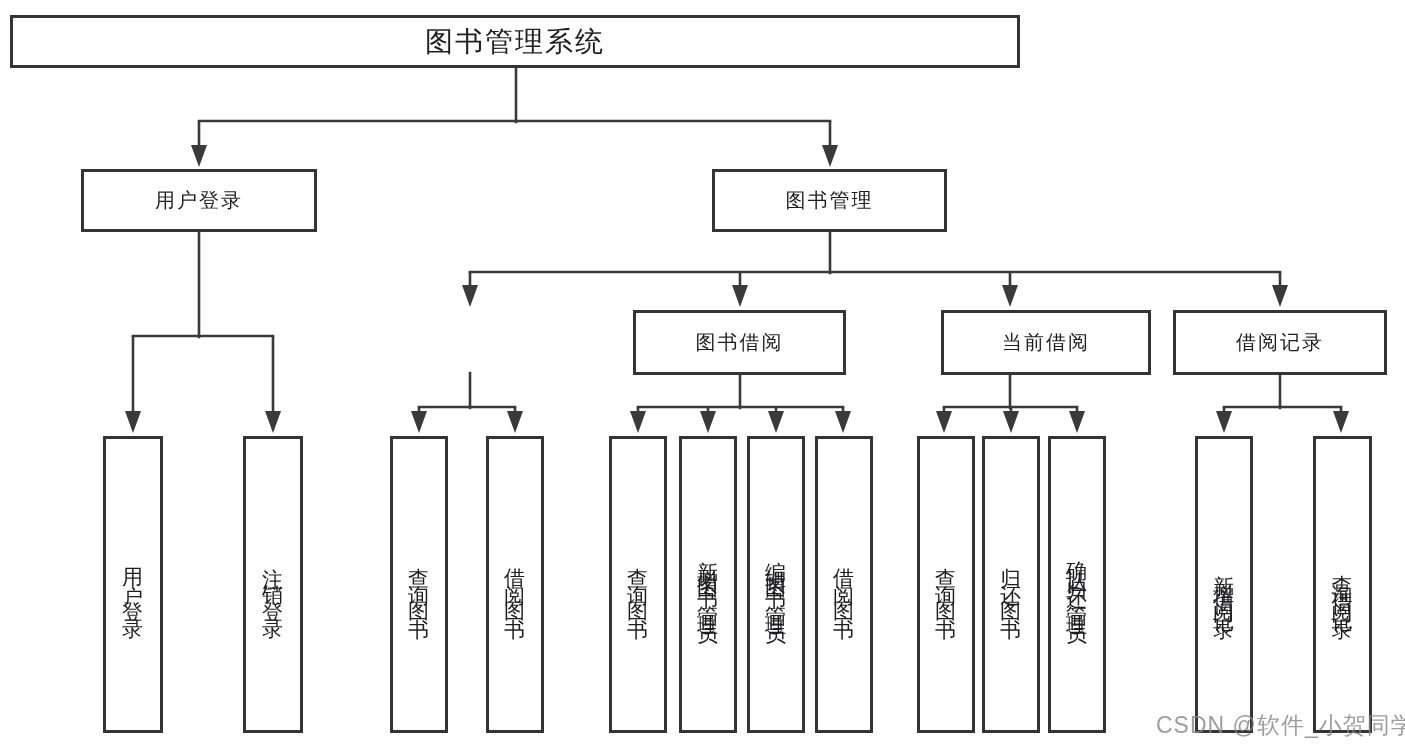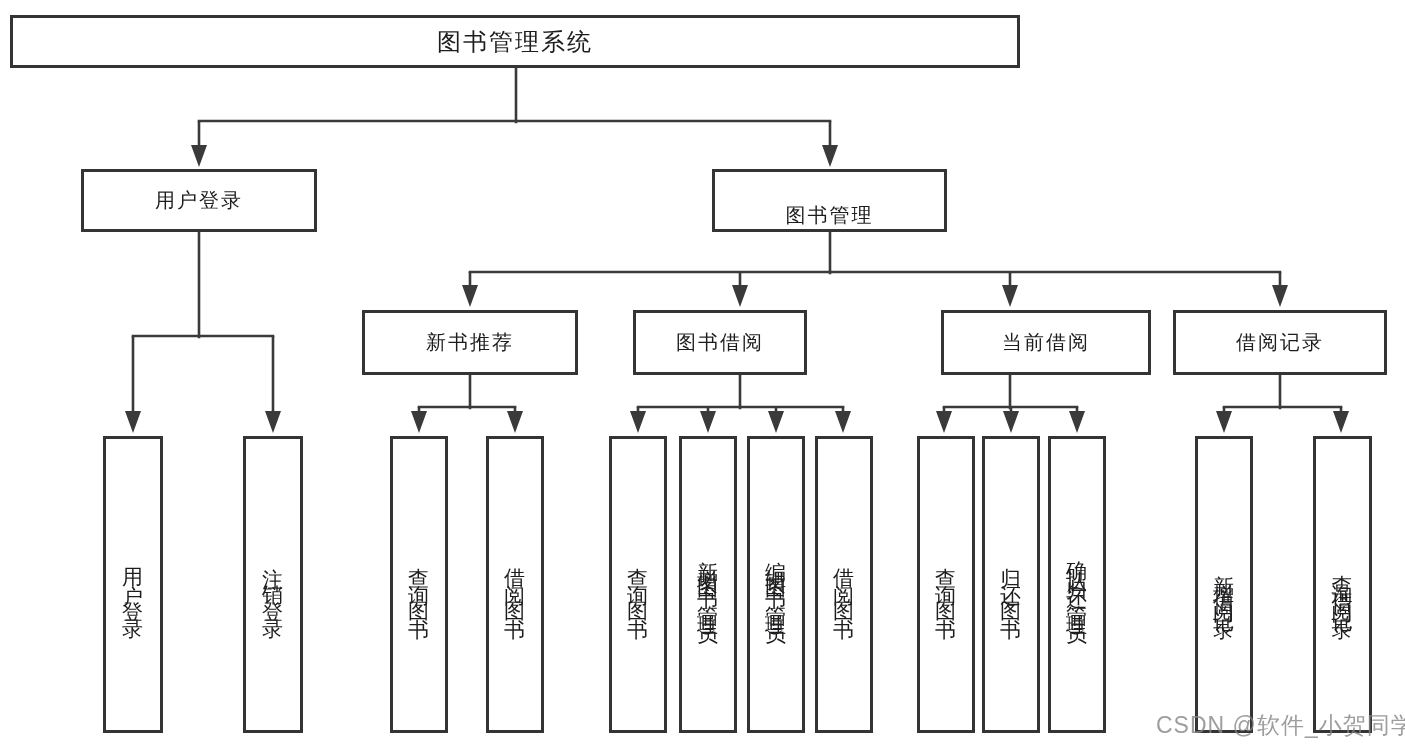--- a/index.html
+++ b/index.html
@@ -14,21 +14,21 @@
   .node{
     position:absolute;
     box-sizing:border-box;
     background:#ffffff;
     border:3px solid #343434;
     display:flex;
     align-items:center;
     justify-content:center;
     color:#1d1d1f;
   }
-  .h-label{font-size:24px;letter-spacing:2px;white-space:nowrap;}
+  .h-label{font-size:28px;letter-spacing:2px;white-space:nowrap;}
   .v-label{
     writing-mode:vertical-rl;
     text-orientation:mixed;
     font-size:21px;
     line-height:1;
     white-space:nowrap;
   }
   .ls-wide{letter-spacing:17px;}
   .ls-narrow{letter-spacing:9px;}
   .lvl2 .h-label,.lvl3 .h-label{font-size:20px;}
@@ -65,28 +65,25 @@
              M1216 411L1232 411L1224 433Z M1333 411L1349 411L1341 433Z" fill="#3a3a3a" stroke="none"></path>
   </svg>
 
   <div class="node" style="left:10px;top:15px;width:1010px;height:53px;">
     <span class="h-label">图书管理系统</span>
   </div>
 
   <div class="node lvl2" style="left:81px;top:169px;width:236px;height:63px;">
     <span class="h-label">用户登录</span>
   </div>
-  <div class="node lvl2" style="left:712px;top:169px;width:235px;height:63px;align-items:flex-end;">
+  <div class="node lvl2" style="left:712px;top:169px;width:235px;height:63px;">
     <span class="h-label">图书管理</span>
   </div>
 
-  <div class="node lvl3" style="left:362px;top:310px;width:216px;height:65px;">
-    <span class="h-label">新书推荐</span>
-  </div>
-  <div class="node lvl3" style="left:633px;top:310px;width:174px;height:65px;">
+  <div class="node lvl3" style="left:633px;top:310px;width:213px;height:65px;">
     <span class="h-label">图书借阅</span>
   </div>
   <div class="node lvl3" style="left:905px;top:310px;width:210px;height:65px;margin-left:36px;">
     <span class="h-label">当前借阅</span>
   </div>
   <div class="node lvl3" style="left:1173px;top:310px;width:214px;height:65px;">
     <span class="h-label">借阅记录</span>
   </div>
 
   <div class="node" style="left:103px;top:436px;width:60px;height:297px;">

